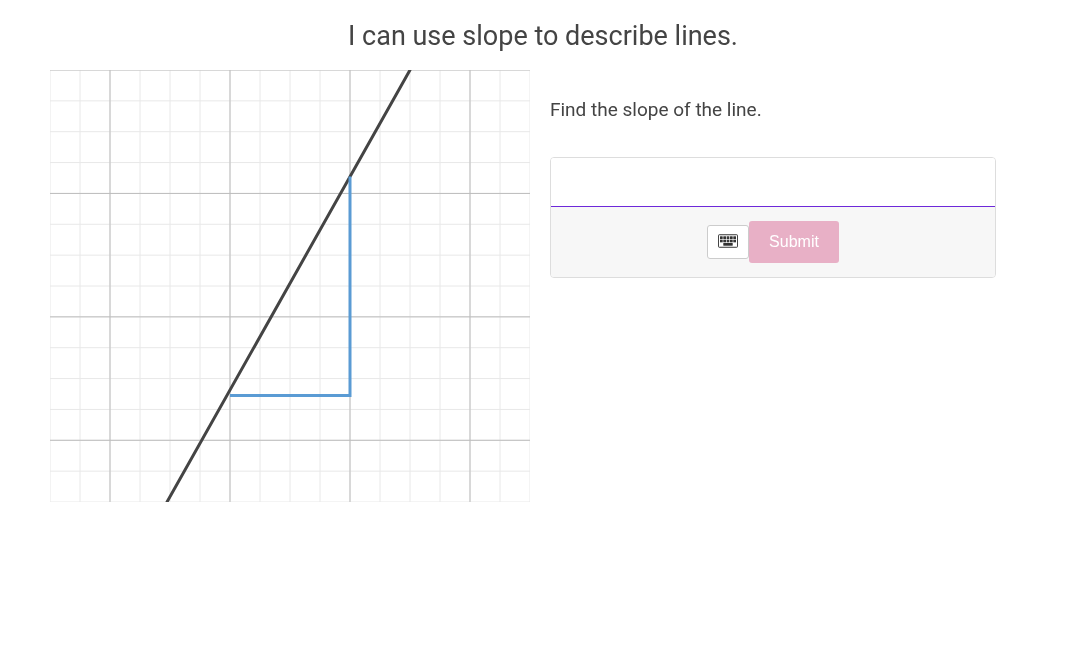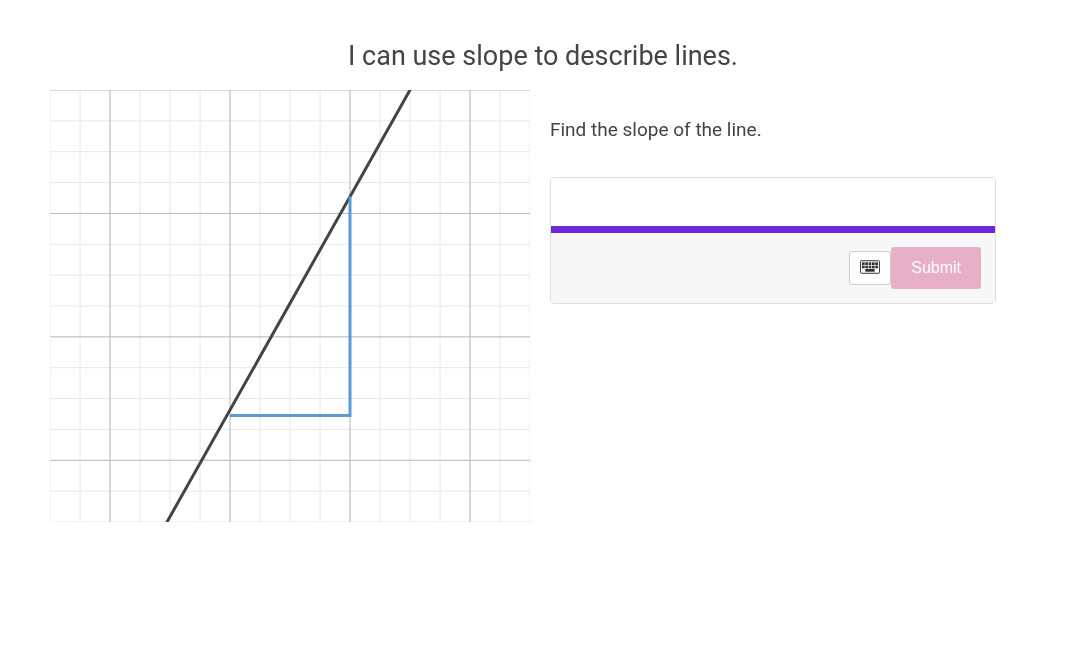--- a/index.html
+++ b/index.html
@@ -14,21 +14,21 @@
     }
     .container {
       width: 100%;
       padding: 0;
     }
     .title {
       text-align: center;
       font-size: 27px;
       font-weight: 400;
       color: #444;
-      margin-top: 40px;
+      margin-top: 20px;
       margin-bottom: 18px;
     }
     .content {
       display: flex;
       align-items: flex-start;
       gap: 20px;
     }
     .graph-wrapper {
       width: 480px;
       height: 432px;
@@ -56,25 +56,25 @@
       width: 100%;
       height: 48px;
       border: none;
       outline: none;
       font-size: 18px;
       padding: 0 14px;
       background: #fff;
     }
     .answer-footer {
       display: flex;
-      justify-content: flex-end;
+      justify-content: center;
       align-items: center;
       padding: 14px;
       background: #f7f7f7;
-      border-top: 7px solid #6d28d9;
+      border-top: 1px solid #6d28d9;
     }
     .keyboard-btn {
       width: 42px;
       height: 34px;
       background: #fff;
       border: 1px solid #ccc;
       border-radius: 3px;
       display: flex;
       align-items: center;
       justify-content: center;

